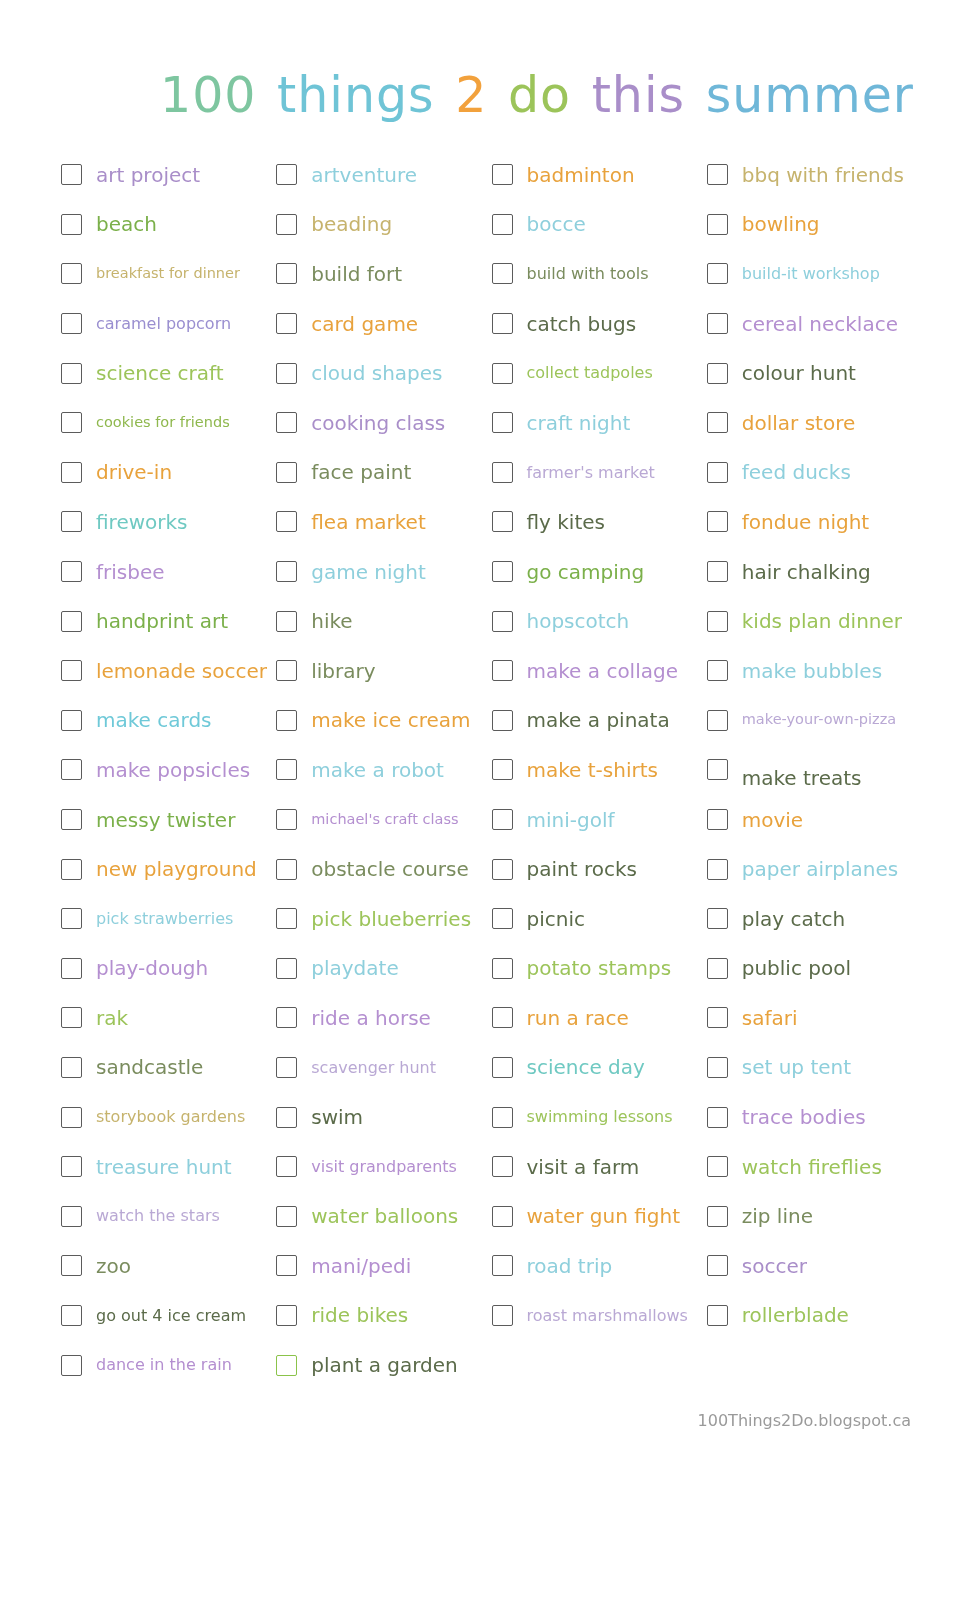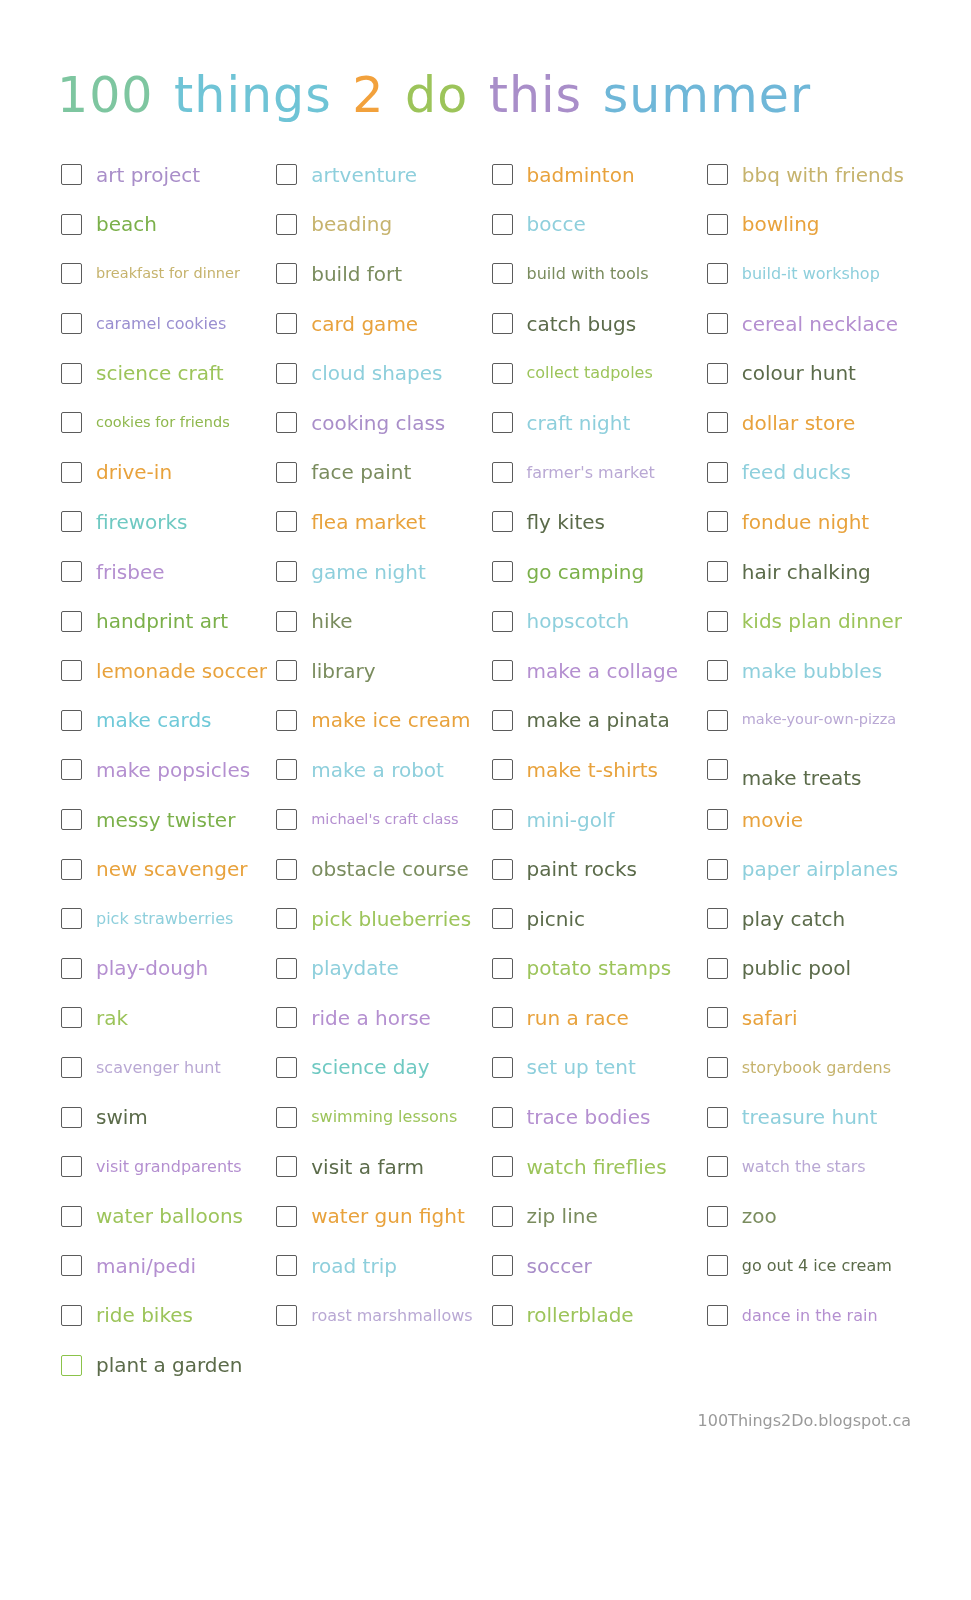--- a/index.html
+++ b/index.html
@@ -15,21 +15,21 @@
     position: relative;
   }
   .page {
     width: 971px;
     height: 1600px;
     box-sizing: border-box;
     padding: 55px 55px 20px 55px;
     position: relative;
   }
   .title {
-    text-align: left;
+    text-align: right;
     font-size: 49px;
     letter-spacing: 1px;
     margin: 12px 0 26px 0;
     white-space: nowrap;
     font-family: "DejaVu Sans", sans-serif;
     font-weight: normal;
   }
   .title span {
     padding: 0 2px;
   }
@@ -131,21 +131,21 @@
       <div class="cell">
         <div class="box"></div>
         <div class="label sm" style="color: rgb(122, 140, 94);">build with tools</div>
       </div>
       <div class="cell">
         <div class="box"></div>
         <div class="label sm" style="color: rgb(142, 207, 220);">build-it workshop</div>
       </div>
       <div class="cell">
         <div class="box"></div>
-        <div class="label sm" style="color: rgb(154, 143, 208);">caramel cookies</div>
+        <div class="label sm" style="color: rgb(154, 143, 208);">caramel popcorn</div>
       </div>
       <div class="cell">
         <div class="box"></div>
         <div class="label" style="color: rgb(232, 162, 60);">card game</div>
       </div>
       <div class="cell">
         <div class="box"></div>
         <div class="label" style="color: rgb(91, 107, 74);">catch bugs</div>
       </div>
       <div class="cell">
@@ -307,21 +307,21 @@
       <div class="cell">
         <div class="box"></div>
         <div class="label" style="color: rgb(142, 207, 220);">mini-golf</div>
       </div>
       <div class="cell">
         <div class="box"></div>
         <div class="label" style="color: rgb(232, 162, 60);">movie</div>
       </div>
       <div class="cell">
         <div class="box"></div>
-        <div class="label" style="color: rgb(232, 162, 60);">new scavenger</div>
+        <div class="label" style="color: rgb(232, 162, 60);">new playground</div>
       </div>
       <div class="cell">
         <div class="box"></div>
         <div class="label" style="color: rgb(122, 140, 94);">obstacle course</div>
       </div>
       <div class="cell">
         <div class="box"></div>
         <div class="label" style="color: rgb(91, 107, 74);">paint rocks</div>
       </div>
       <div class="cell">
@@ -368,20 +368,24 @@
         <div class="box"></div>
         <div class="label" style="color: rgb(180, 143, 208);">ride a horse</div>
       </div>
       <div class="cell">
         <div class="box"></div>
         <div class="label" style="color: rgb(232, 162, 60);">run a race</div>
       </div>
       <div class="cell">
         <div class="box"></div>
         <div class="label" style="color: rgb(232, 162, 60);">safari</div>
+      </div>
+      <div class="cell">
+        <div class="box"></div>
+        <div class="label" style="color: rgb(122, 140, 94);">sandcastle</div>
       </div>
       <div class="cell">
         <div class="box"></div>
         <div class="label sm" style="color: rgb(185, 168, 212);">scavenger hunt</div>
       </div>
       <div class="cell">
         <div class="box"></div>
         <div class="label" style="color: rgb(111, 201, 194);">science day</div>
       </div>
       <div class="cell">

